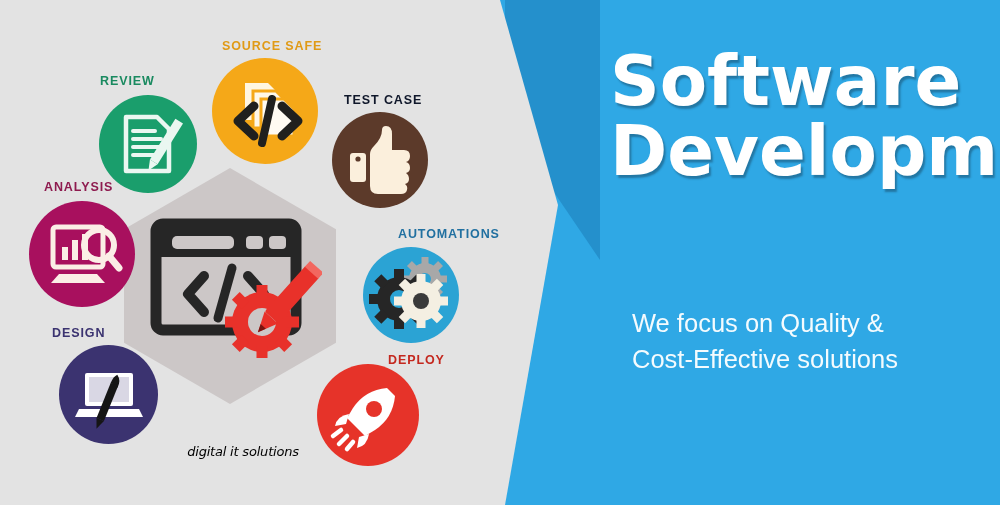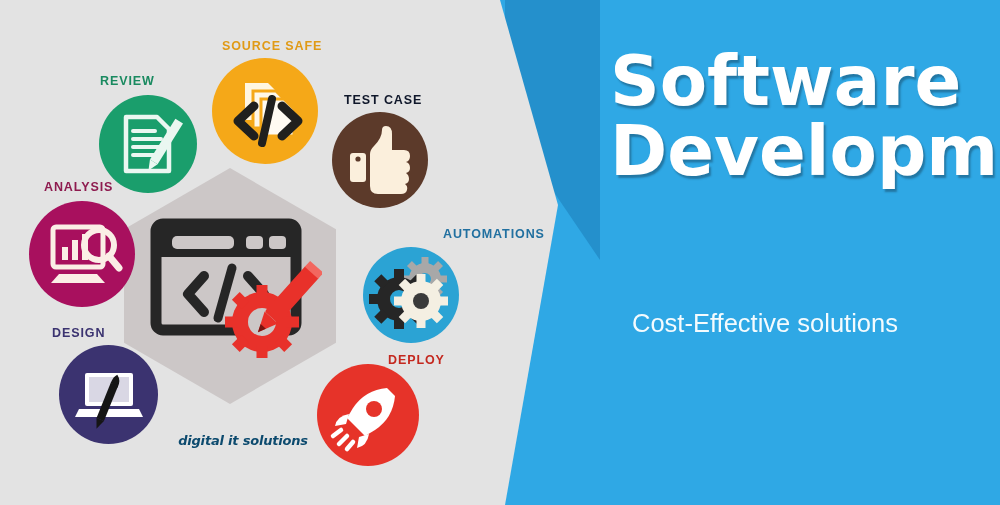--- a/index.html
+++ b/index.html
@@ -49,23 +49,23 @@
   
   #brand { position: absolute; left: 178px; top: 424px; width: 130px; text-align: center; }
   #brand-name {
     font-family: "DejaVu Sans", sans-serif;
     font-weight: bold; font-style: italic;
     font-size: 25px; color: #EE3A34;
     letter-spacing: -0.5px; line-height: 1;
   }
   #brand-tagline {
     font-family: "DejaVu Sans", sans-serif;
-    font-weight: bold; font-style: italic;
-    font-size: 13px; color: #0c4a6e;
-    letter-spacing: -0.2px; margin-top: 9px;
+    font-weight: normal; font-style: italic;
+    font-size: 13px; color: #000000;
+    letter-spacing: -0.2px; margin-top: 20px;
   }
   
   #right-panel { position: absolute; left: 610px; top: 0; width: 390px; height: 505px; }
   #headline {
     position: absolute; left: 0; top: 46px; width: 360px;
     font-family: "DejaVu Sans", sans-serif;
     font-weight: bold;
     font-size: 69px; line-height: 1.02;
     color: #FFFFFF;
     text-shadow: 2px 3px 2px rgba(20,60,85,0.45);
@@ -175,21 +175,21 @@
 
     <div class="node-label" style="left:344px; top:93px; color:#0f172a;">TEST CASE</div>
     <div class="node" style="left:332px; top:112px; width:96px; height:96px; background:#5C3A2A;">
       <svg viewBox="0 0 96 96">
         <rect x="18" y="41" width="16" height="29" rx="3" fill="#FBEFDC"></rect>
         <circle cx="26" cy="47" r="2.6" fill="#5C3A2A"></circle>
         <path d="M38 70 L38 42 Q38 38 42 34 Q50 26 50 18 Q50 14 54 14 Q60 14 60 22 L60 38 L72 38 Q78 38 78 44 Q78 49 74 50 Q78 51 78 56 Q78 60 74 61 Q77 63 77 67 Q77 71 73 72 Q76 74 75 78 Q74 82 69 82 L46 82 Q38 82 38 74 Z" fill="#FBEFDC"></path>
       </svg>
     </div>
 
-    <div class="node-label" style="left:398px; top:227px; color:#2170A0;margin-left:45px;">AUTOMATIONS</div>
+    <div class="node-label" style="left:398px; top:227px; color:#2170A0;">AUTOMATIONS</div>
     <div class="node" style="left:363px; top:247px; width:96px; height:96px; background:#2BA3D4;">
       <svg viewBox="0 0 96 96">
         <g transform="translate(62,32)" fill="#A8A8A8">
           <circle cx="0" cy="0" r="16"></circle>
           <g>
             <rect x="-3.5" y="-22" width="7" height="8"></rect>
             <rect x="-3.5" y="14" width="7" height="8"></rect>
             <rect x="-22" y="-3.5" width="8" height="7"></rect>
             <rect x="14" y="-3.5" width="8" height="7"></rect>
             <rect x="-3.5" y="-22" width="7" height="8" transform="rotate(45)"></rect>
@@ -261,17 +261,18 @@
   </div>
 
   <div id="right-panel">
 
     <div id="headline">
       <span class="hl">Software</span>
       <span class="hl">Development</span>
     </div>
 
     <div id="subhead">
+      <span class="sl">We focus on Quality &amp;</span>
       <span class="sl">Cost-Effective solutions</span>
     </div>
 
   </div>
 </div>
 
 </body></html>

